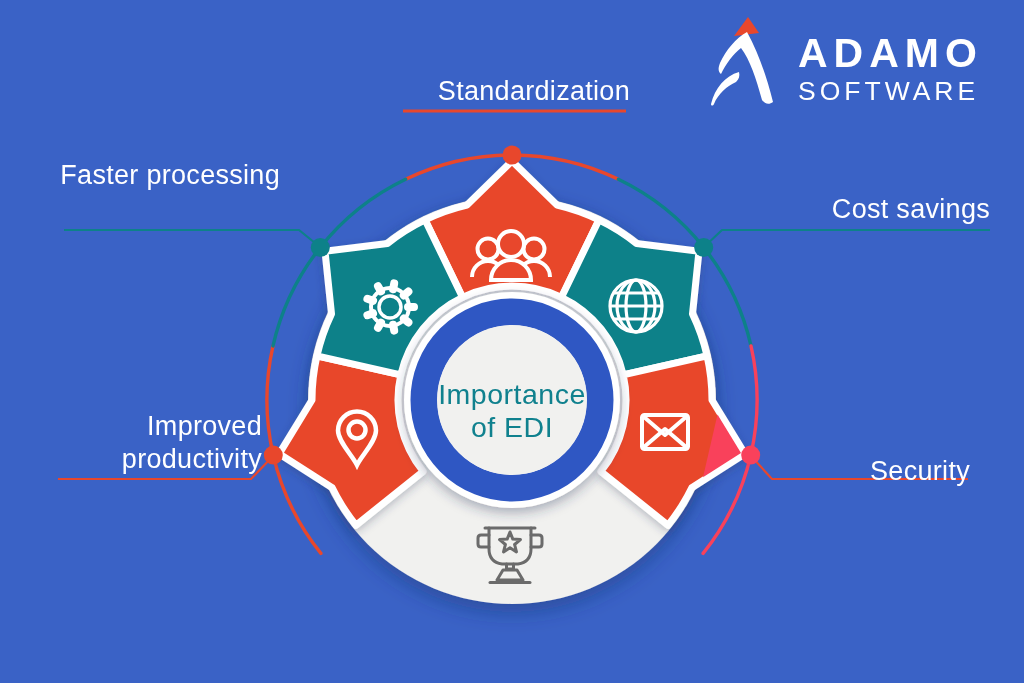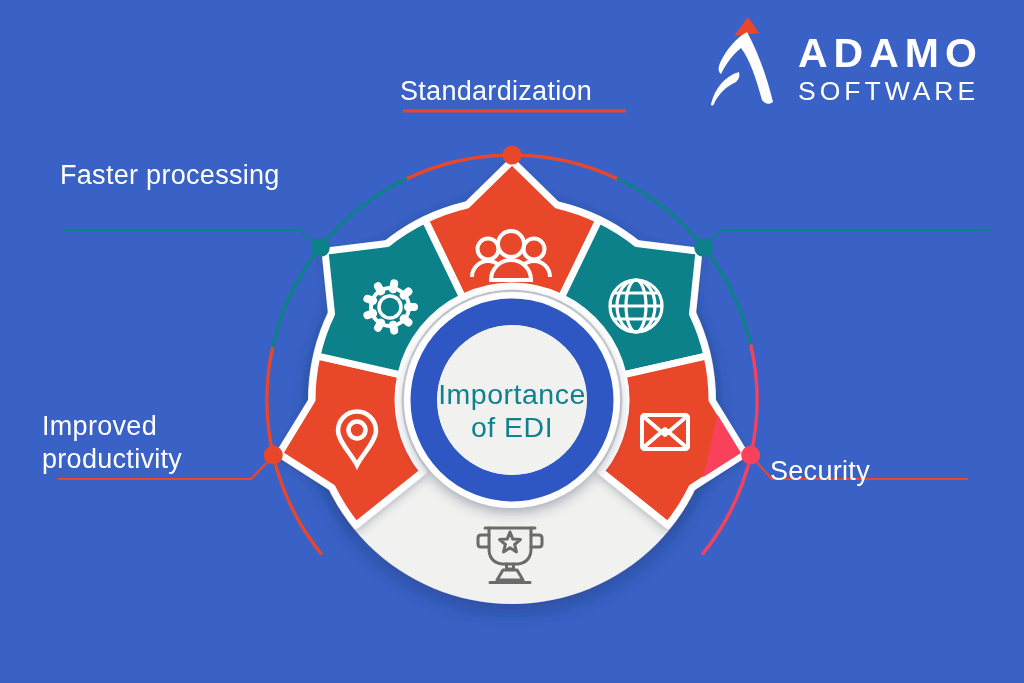--- a/index.html
+++ b/index.html
@@ -1,19 +1,19 @@
 <!DOCTYPE html>
 <html><head>
 <meta charset="utf-8">
 <style>
   html,body{margin:0;padding:0;background:#222;}
   .canvas{position:relative;width:1024px;height:683px;background:#3a62c6;overflow:hidden;
           font-family:"Liberation Sans",sans-serif;}
   .diagram{position:absolute;left:0;top:0;}
-  .lbl{position:absolute;color:#ffffff;font-size:27px;line-height:33px;text-align:left;
+  .lbl{position:absolute;color:#ffffff;font-size:27px;line-height:33px;text-align:right;
        letter-spacing:.3px;font-weight:400;}
   #lbl-standardization{left:400px;top:75px;width:230px;}
   #lbl-faster{left:60px;top:159px;width:220px;}
   #lbl-cost{left:718px;top:193px;width:272px;}
   #lbl-improved{left:42px;top:410px;width:220px;}
   #lbl-security{left:770px;top:455px;width:200px;}
   #logo{position:absolute;left:702px;top:16px;display:flex;align-items:flex-start;}
   .logo-text{margin-left:14px;margin-top:14px;color:#ffffff;}
   .logo-line1{font-size:41px;font-weight:700;letter-spacing:6px;line-height:46px;}
   .logo-line2{font-size:26.5px;font-weight:400;letter-spacing:4px;line-height:30px;}
@@ -120,20 +120,21 @@
     <g id="g-dots">
         <circle cx="512.0" cy="155.0" r="9.5" fill="#e8472c"></circle>
         <circle cx="703.7" cy="247.5" r="9.5" fill="#0d8189"></circle>
         <circle cx="750.7" cy="455.1" r="9.5" fill="#f9415b"></circle>
         <circle cx="273.3" cy="455.1" r="9.5" fill="#e8472c"></circle>
         <circle cx="320.3" cy="247.5" r="9.5" fill="#0d8189"></circle>
       </g>
   </svg>
 
   <div class="lbl" id="lbl-standardization">Standardization</div>
+  <div class="lbl" id="lbl-cost">Cost savings</div>
   <div class="lbl" id="lbl-security">Security</div>
   <div class="lbl" id="lbl-faster">Faster processing</div>
   <div class="lbl" id="lbl-improved">Improved productivity</div>
 
   <div id="logo">
     <svg width="82" height="92" viewBox="0 0 72 92">
       <path d="M27,20 L41,1 L52,17 Z" fill="#e8472c"></path>
       <path fill="#ffffff" d="M40,16 C52,38 60,62 66,86 C62,89 58,88 55,84 C49,62 43,44 34,32 C26,38 19,48 14,58 C11,56 11,52 13,47 C19,34 29,22 40,16 Z"></path>
       <path fill="#ffffff" d="M4,88 C8,72 18,60 32,56 C33,60 32,63 29,66 C20,70 11,78 7,88 C6,90 4,90 4,88 Z"></path>
     </svg>

